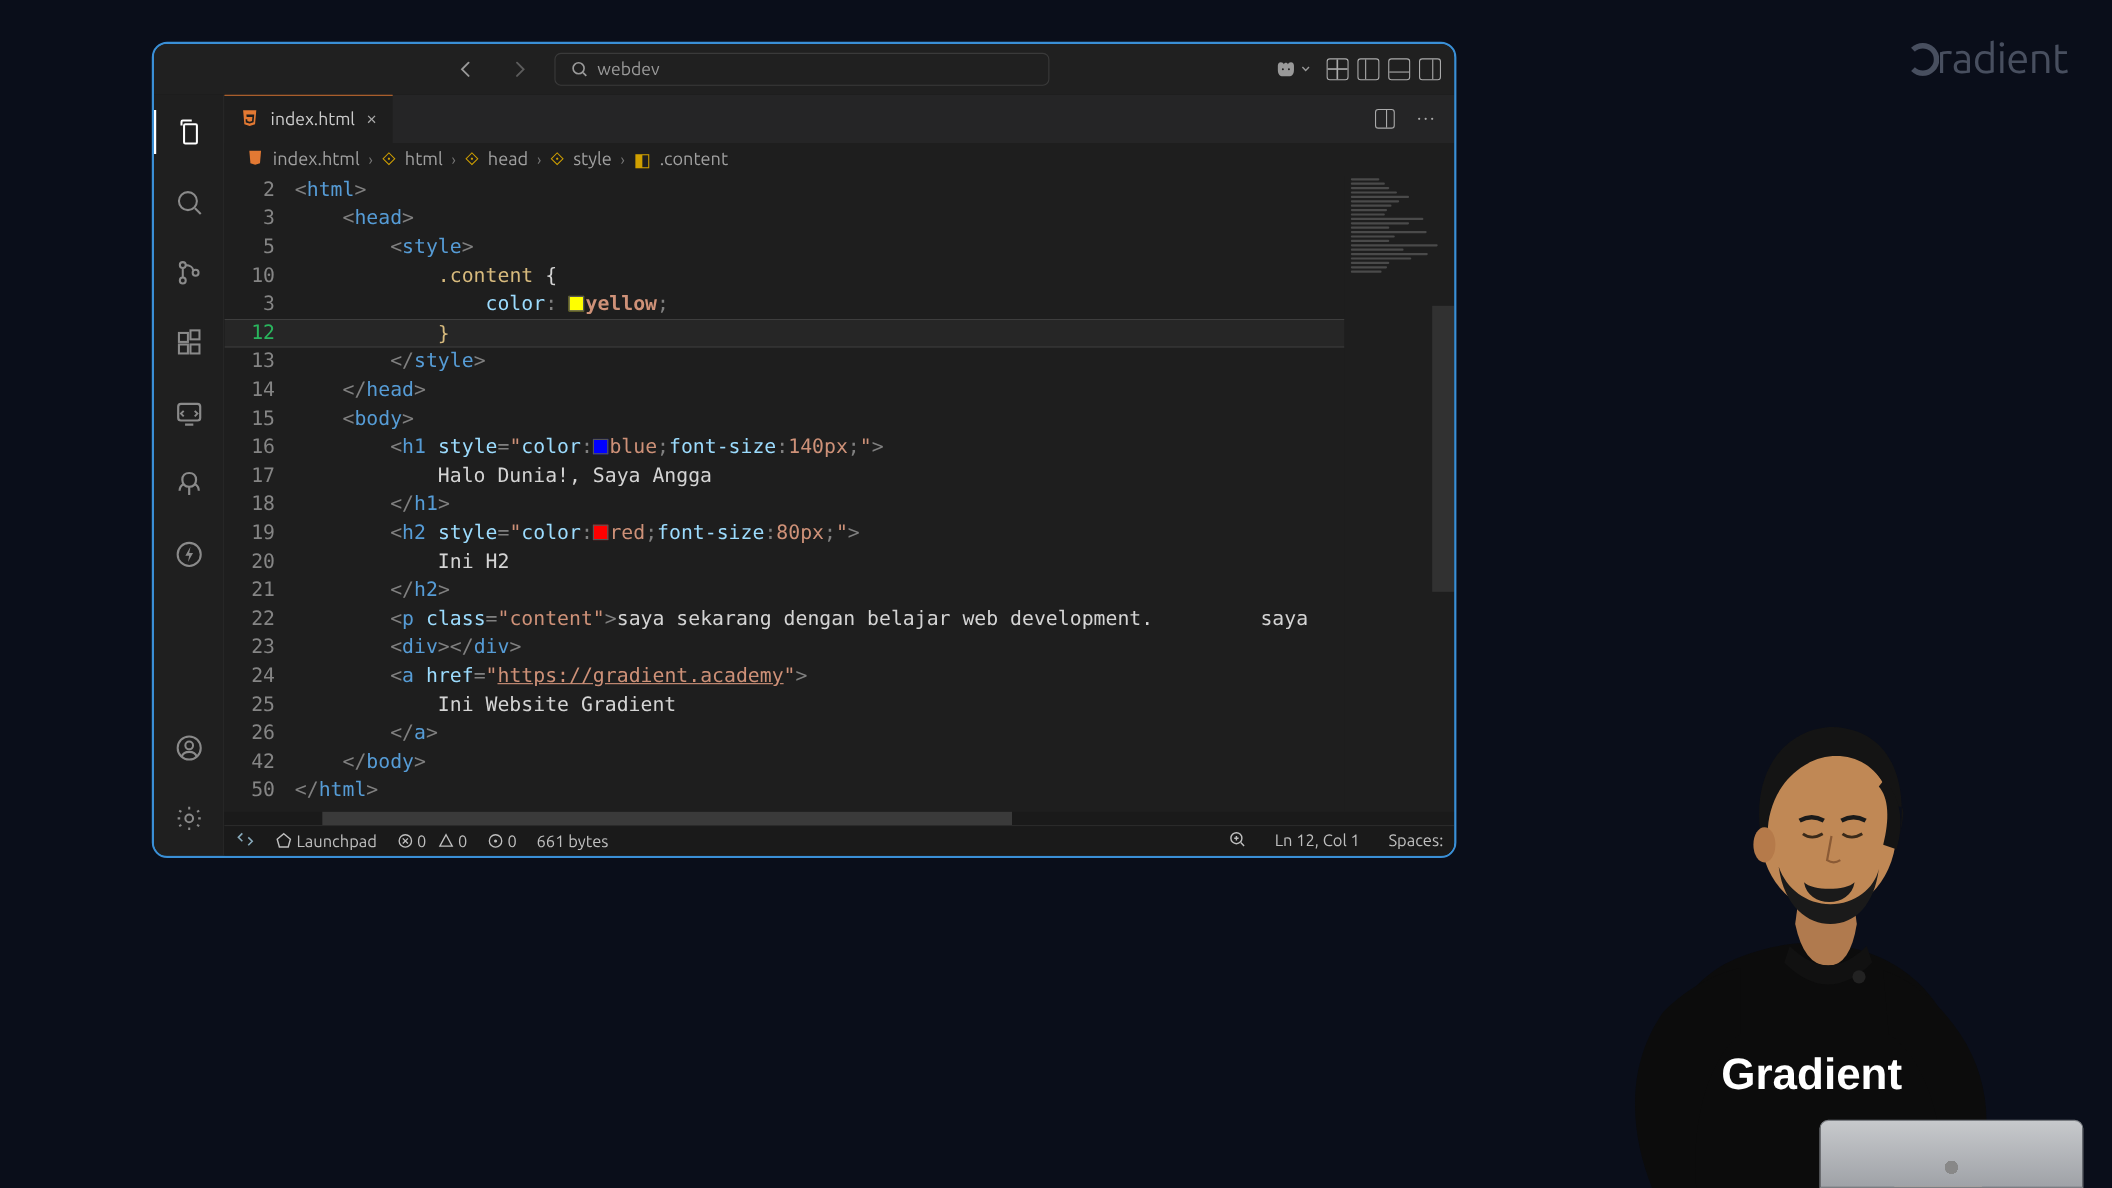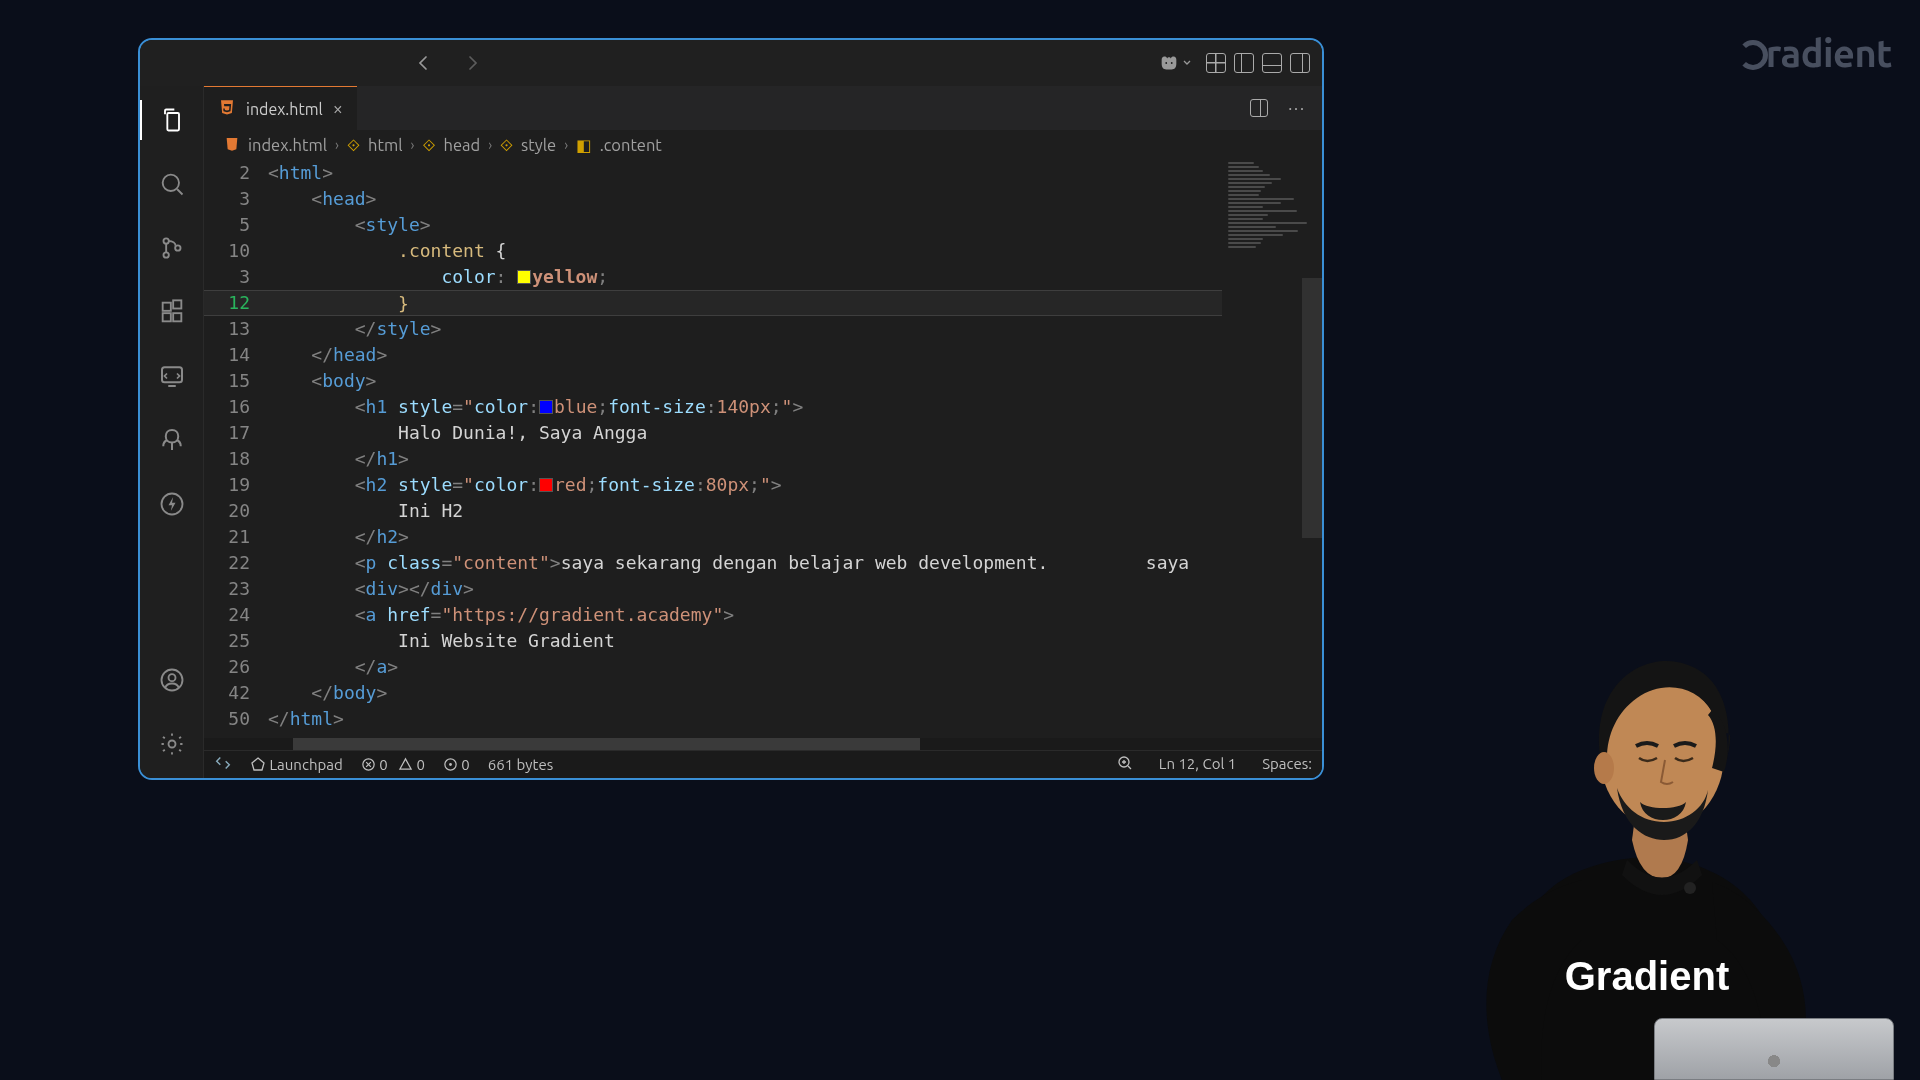--- a/index.html
+++ b/index.html
@@ -29,23 +29,23 @@
     height: 100vh;
     width: 100vw;
     font-family: -apple-system, "Segoe UI", Ubuntu, sans-serif;
     color: var(--text);
     overflow: hidden;
     position: relative;
   }
   .watermark {
     position: absolute;
     top: 32px;
-    right: 28px;
+    right: 40px;
     font-size: 38px;
-    font-weight: 700;
+    font-weight: 400;
     color: rgba(190,200,225,0.35);
     letter-spacing: -0.5px;
     z-index: 40;
     text-align: center;
   }
   .watermark .o {
     display: inline-block;
     width: 30px; height: 30px;
     border: 5px solid rgba(190,200,225,0.35);
     border-left-color: transparent;
@@ -162,21 +162,21 @@
   .code-line { height: 26px; }
   .curline { background: rgba(90,90,90,0.15); border:1px solid rgba(120,120,120,0.3); border-left:none; border-right:none; margin-left:-64px; padding-left:64px; }
   .curline-num { color:#22c55e; }
   .punc { color: var(--tag-punc); }
   .tn { color: var(--tag-name); }
   .an { color: var(--attr-name); }
   .av { color: var(--attr-val); }
   .cp { color: var(--css-prop); }
   .cv { color: var(--css-val); font-weight: bold; }
   .sel { color: var(--class-selector); }
-  .url { color: var(--attr-val); }
+  .url { color: var(--attr-val); text-decoration: underline; }
   .swatch { display:inline-block; width:14px; height:14px; border:1px solid #555; vertical-align:-1px; margin-right:1px; }
   .sw-yellow{background:yellow;} .sw-blue{background:blue;} .sw-red{background:red;}
 
   .minimap {
     position:absolute; top:0; right:0; width:100px; height:100%;
     background: #1e1e1e;
     overflow:hidden;
   }
   .minimap .lines { position:absolute; top:2px; left:6px; right:6px; }
   .minimap .ml { height:2px; background:#4a4a4a; margin-bottom:2px; border-radius:1px; }
@@ -237,20 +237,27 @@
       <div class="icon-btn">
         <svg width="20" height="20" viewBox="0 0 20 20" fill="none">
             <path d="M12 4l-6 6 6 6" stroke="currentColor" stroke-width="1.7" stroke-linecap="round"></path>
           </svg>
       </div>
       <div class="icon-btn" style="opacity:0.5">
         <svg width="20" height="20" viewBox="0 0 20 20" fill="none">
             <path d="M8 4l6 6-6 6" stroke="currentColor" stroke-width="1.7" stroke-linecap="round"></path>
           </svg>
       </div>
+    </div>
+    <div class="searchbox">
+      <svg width="16" height="16" viewBox="0 0 16 16" fill="none">
+          <circle cx="7" cy="7" r="5" stroke="currentColor" stroke-width="1.5"></circle>
+          <path d="M11 11l3 3" stroke="currentColor" stroke-width="1.5"></path>
+        </svg>
+      <span>webdev</span>
     </div>
     <div class="title-right">
       <div class="copilot">
         <svg width="22" height="22" viewBox="0 0 24 24" fill="currentColor">
             <path d="M7 5c-2 0-3 1.5-3 3.5v4C4 17 6 19 9 19h6c3 0 5-2 5-6.5v-4C20 6.5 19 5 17 5c-1.5 0-2.5.7-3 2-.3-.8-1-1.4-2-1.4s-1.7.6-2 1.4c-.5-1.3-1.5-2-3-2Zm2 6a1 1 0 1 1 0 2 1 1 0 0 1 0-2Zm6 0a1 1 0 1 1 0 2 1 1 0 0 1 0-2Z"></path>
           </svg>
         <svg width="10" height="10" viewBox="0 0 10 10">
             <path d="M2 3l3 3 3-3" stroke="currentColor" stroke-width="1.3" fill="none"></path>
           </svg>
       </div>

